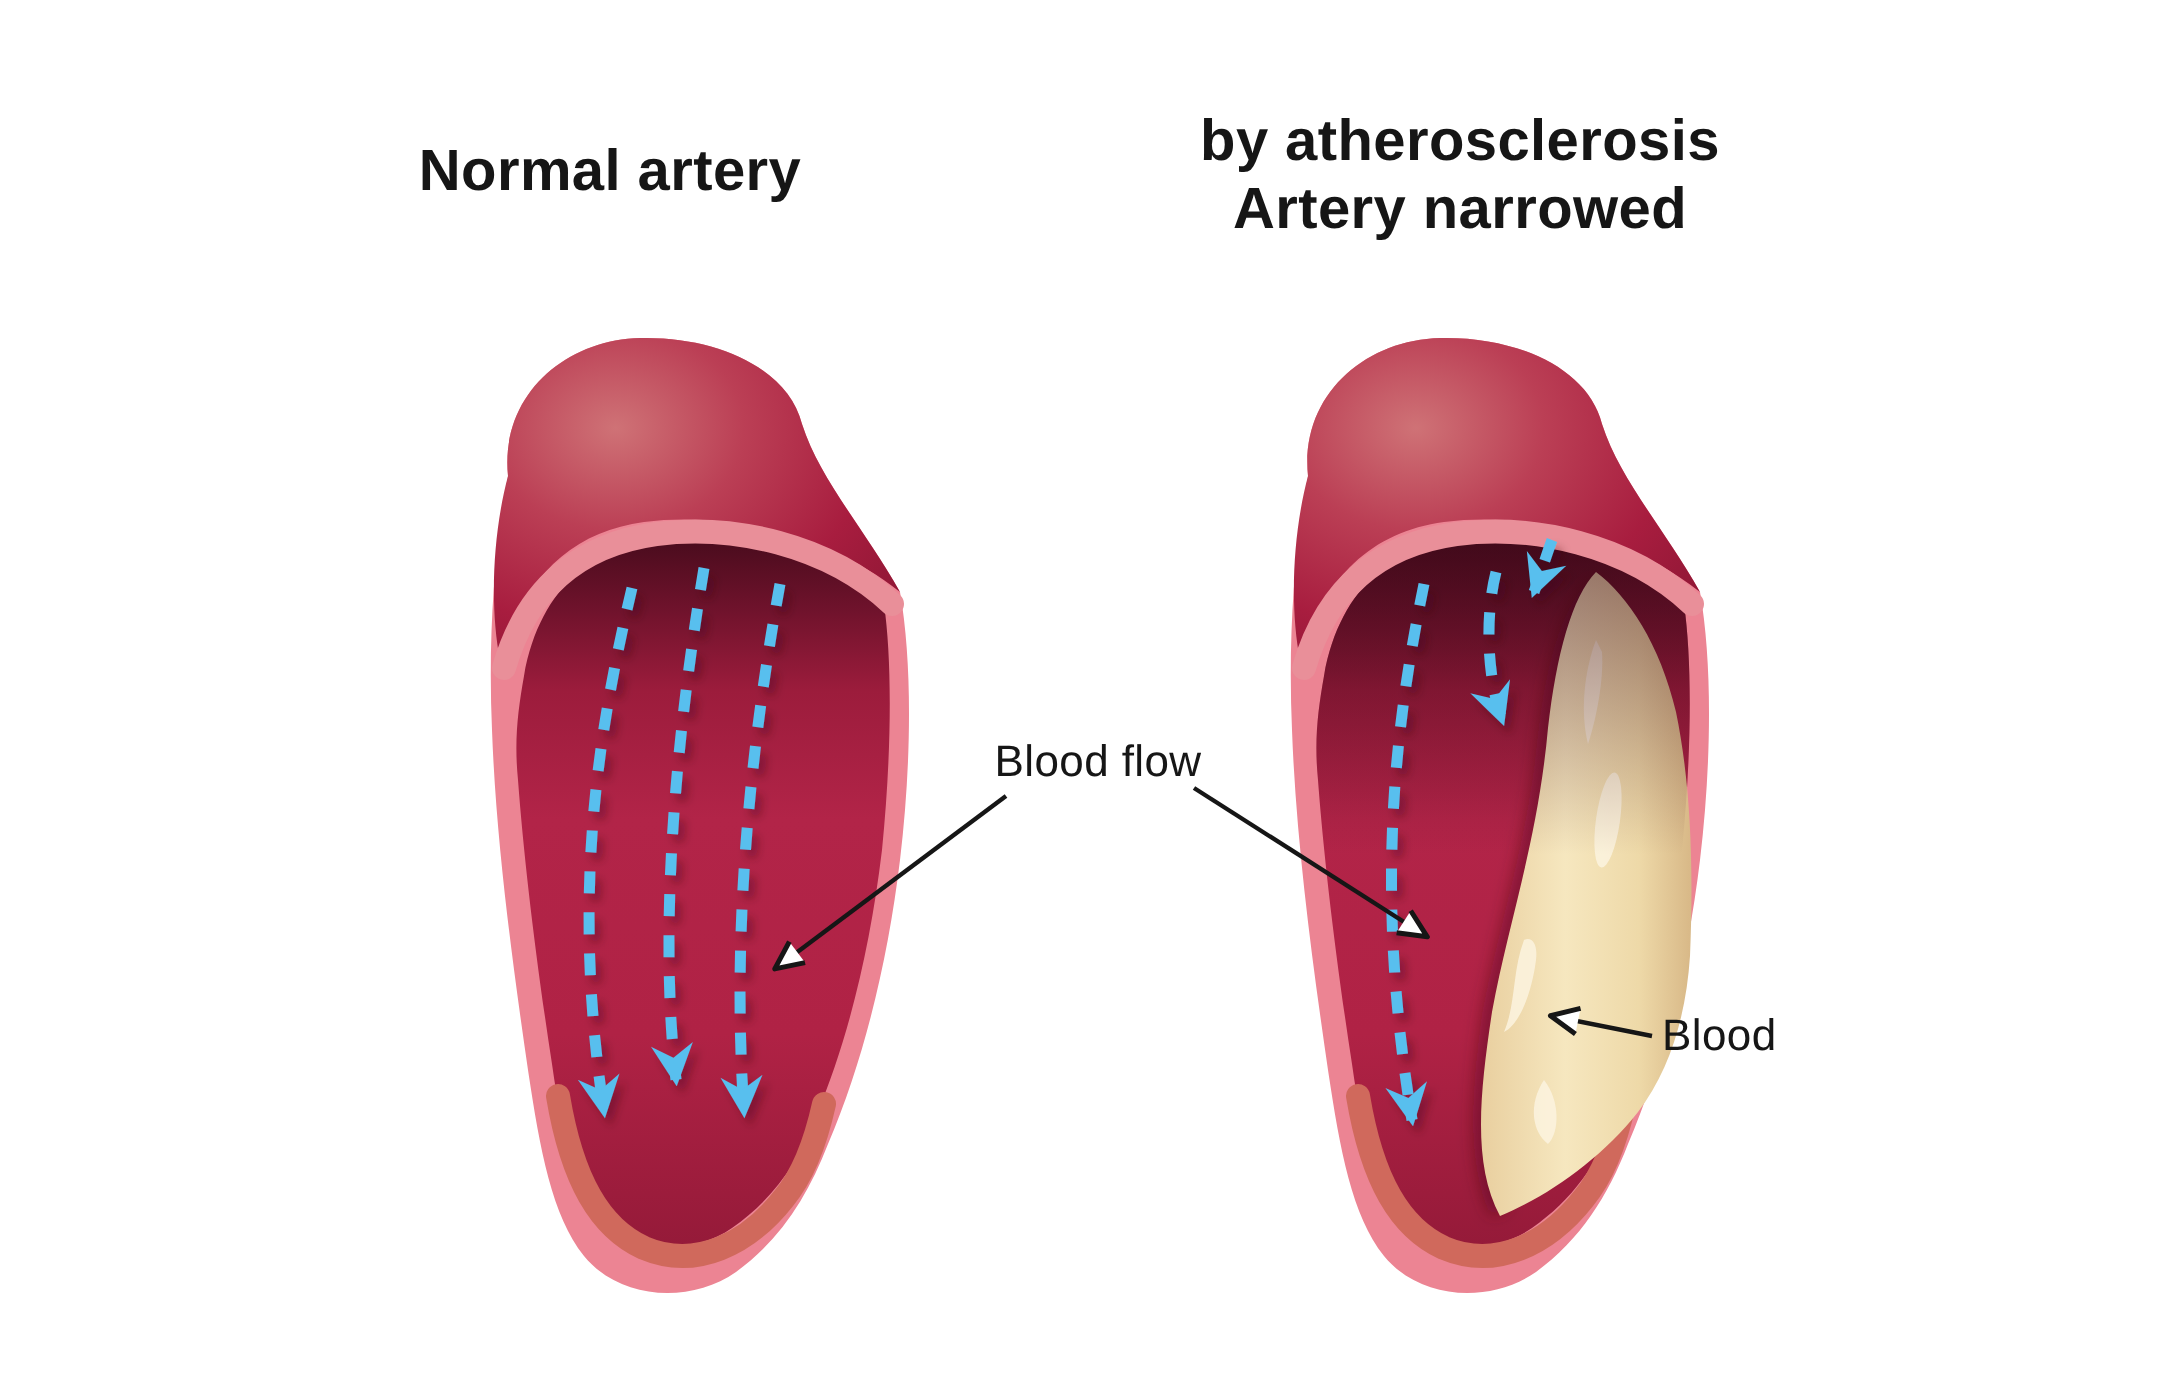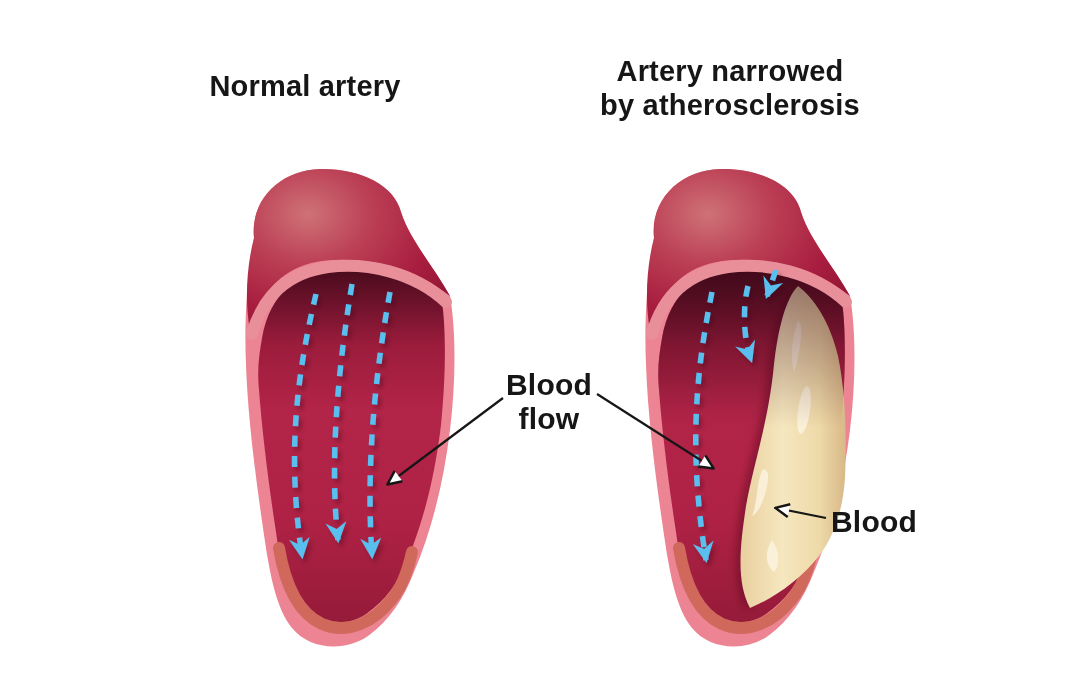--- a/index.html
+++ b/index.html
@@ -7,21 +7,21 @@
     position:relative;width:1084px;height:692px;overflow:hidden;
     background:var(--background,#ffffff);
     font-family:"Liberation Sans",sans-serif;
     color:var(--text-color,#161616);
   }
   .stage svg{position:absolute;left:0;top:0;display:block;}
   .caption{position:absolute;text-align:center;font-weight:600;letter-spacing:.2px;line-height:1.17;}
   .title{font-size:29px;text-align:center;}
   .title-left{left:155px;top:70px;width:300px;}
   .title-right{left:570px;top:55px;width:320px;}
-  .small-label{position:absolute;font-weight:700;font-size:30px;letter-spacing:.2px;}
+  .small-label{position:absolute;font-weight:400;font-size:22px;letter-spacing:.2px;}
   .blood-flow-label{left:474px;top:368px;width:150px;text-align:center;}
   .plaque-label{left:831px;top:505px;}
   
   .outer{fill:var(--artery-wall-pink,#ec8493);}
   .lumen{fill:url(#lumGrad);}
   .ext{fill:url(#extGrad);}
   .rim{fill:none;stroke:var(--artery-cut-edge,#e98f99);stroke-width:12;stroke-linecap:round;}
   .lip{fill:none;stroke:var(--artery-bottom-lip,#d0695c);stroke-width:12;stroke-linecap:round;}
   .flow{fill:none;stroke:var(--flow-arrow-blue,#58bfee);stroke-width:5.5;stroke-dasharray:11 9.5;marker-end:url(#flowArrow);}
   .ann{fill:none;stroke:var(--annotation-black,#161616);stroke-width:2.2;marker-end:url(#annArrow);}
@@ -118,19 +118,19 @@
 
     <g>
       <path class="ann" d="M 503,398 L 388,484"></path>
       <path class="ann" d="M 597,394 L 713,468"></path>
       <path class="ann" d="M 826,518 L 776,508"></path>
     </g>
   </svg>
 
   <div class="caption title title-left">Normal artery</div>
   <div class="caption title title-right">
+    <div>by atherosclerosis</div>
     <div>Artery narrowed</div>
-    <div>by atherosclerosis</div>
   </div>
   <div class="small-label blood-flow-label">Blood flow</div>
   <div class="small-label plaque-label">Blood</div>
 
 </div>
 
 </body></html>

